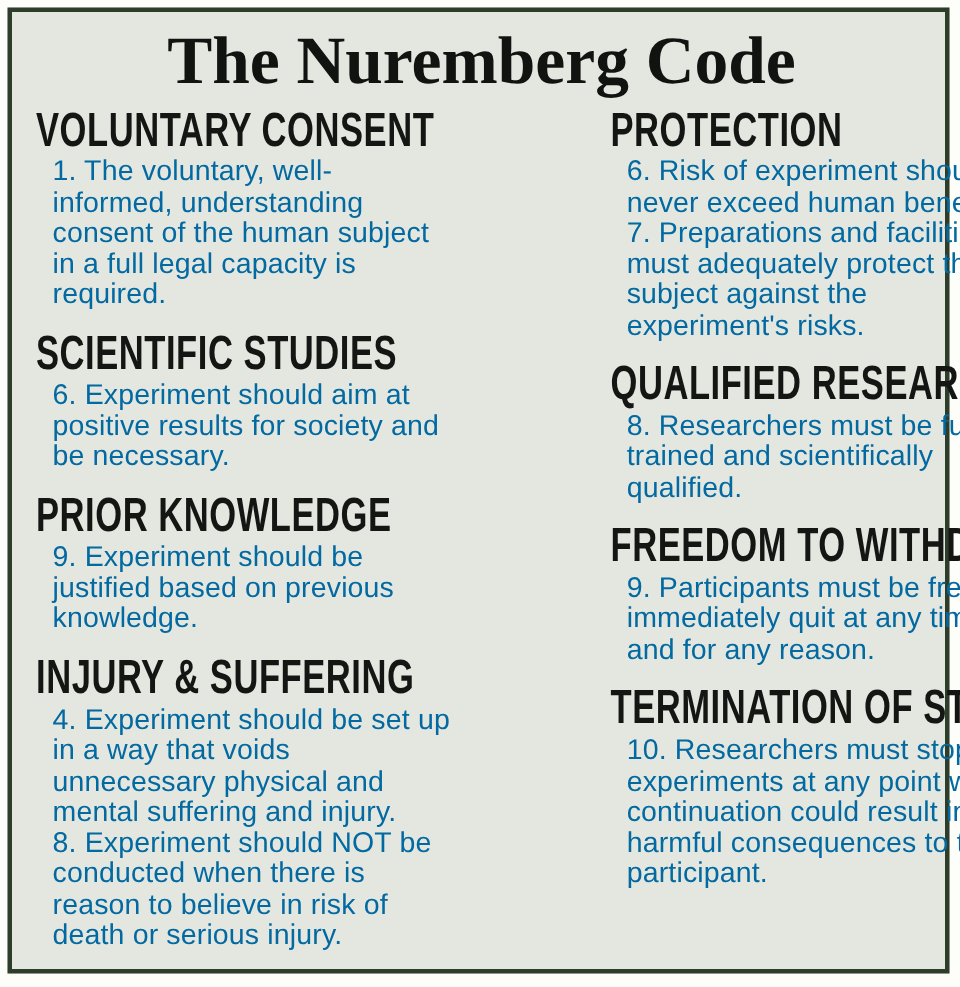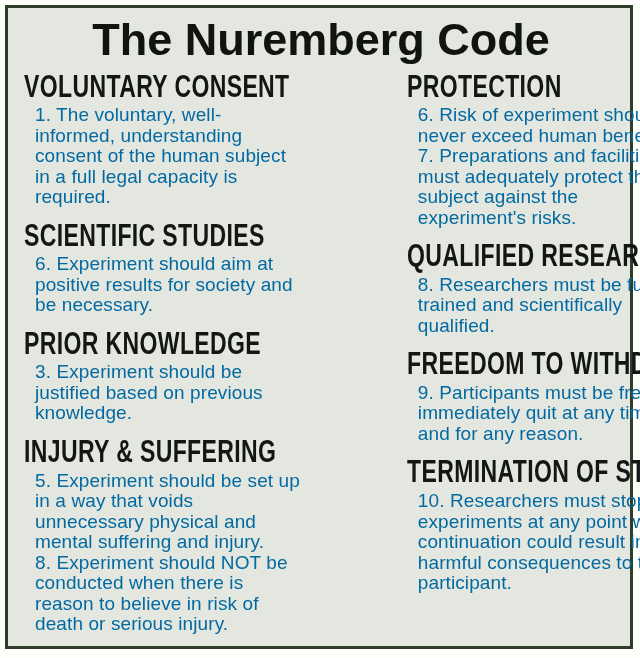--- a/index.html
+++ b/index.html
@@ -11,21 +11,21 @@
   }
   .poster {
     position: absolute;
     left: 5px; top: 5px; right: 7px; bottom: 9px;
     background: #e3e7e0;
     border: 3px solid #2e3d2a;
     padding: 6px 12px 0 16px;
   }
   .title {
     text-align: center;
-    font-family: Liberation Sans, sans-serif;
+    font-family: Liberation Serif, serif;
     font-weight: bold;
     font-size: 45px;
     line-height: 1.08;
     color: #111311;
     letter-spacing: 0px;
     margin: 2px 0 5px 0;
   }
   .columns {
     display: grid;
     grid-template-columns: 1fr 1fr;
@@ -68,26 +68,26 @@
         <p class="point">1. The voluntary, well-informed, understanding consent of the human subject in a full legal capacity is required.</p>
       </div>
 
       <div class="sec">
         <h2 class="heading">SCIENTIFIC STUDIES</h2>
         <p class="point">6. Experiment should aim at positive results for society and be necessary.</p>
       </div>
 
       <div class="sec">
         <h2 class="heading">PRIOR KNOWLEDGE</h2>
-        <p class="point">3. Experiment should be justified based on previous knowledge.</p>
+        <p class="point">9. Experiment should be justified based on previous knowledge.</p>
       </div>
 
       <div class="sec">
         <h2 class="heading">INJURY &amp; SUFFERING</h2>
-        <p class="point">5. Experiment should be set up in a way that voids unnecessary physical and mental suffering and injury.</p>
+        <p class="point">4. Experiment should be set up in a way that voids unnecessary physical and mental suffering and injury.</p>
         <p class="point">8. Experiment should NOT be conducted when there is reason to believe in risk of death or serious injury.</p>
       </div>
 
     </div>
 
     <div class="col">
 
       <div class="sec">
         <h2 class="heading">PROTECTION</h2>
         <p class="point">6. Risk of experiment should never exceed human benefit.</p>

